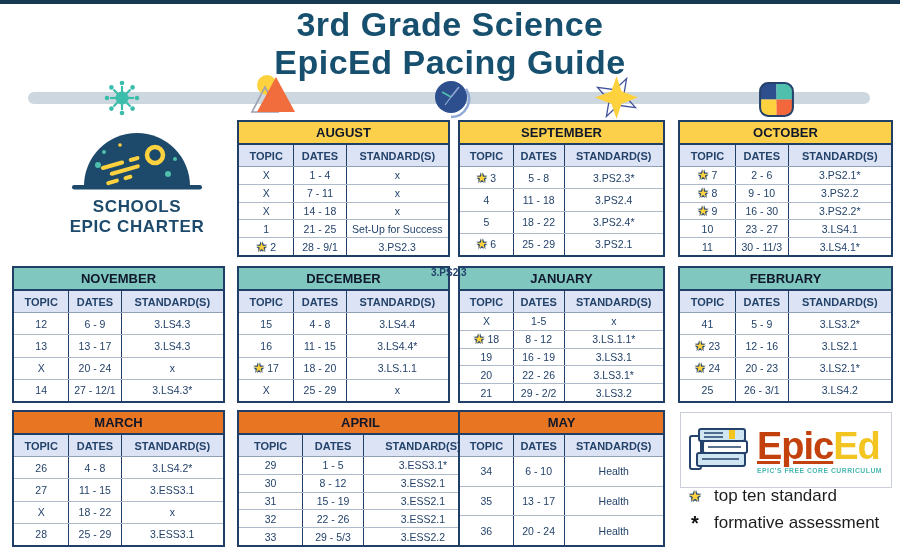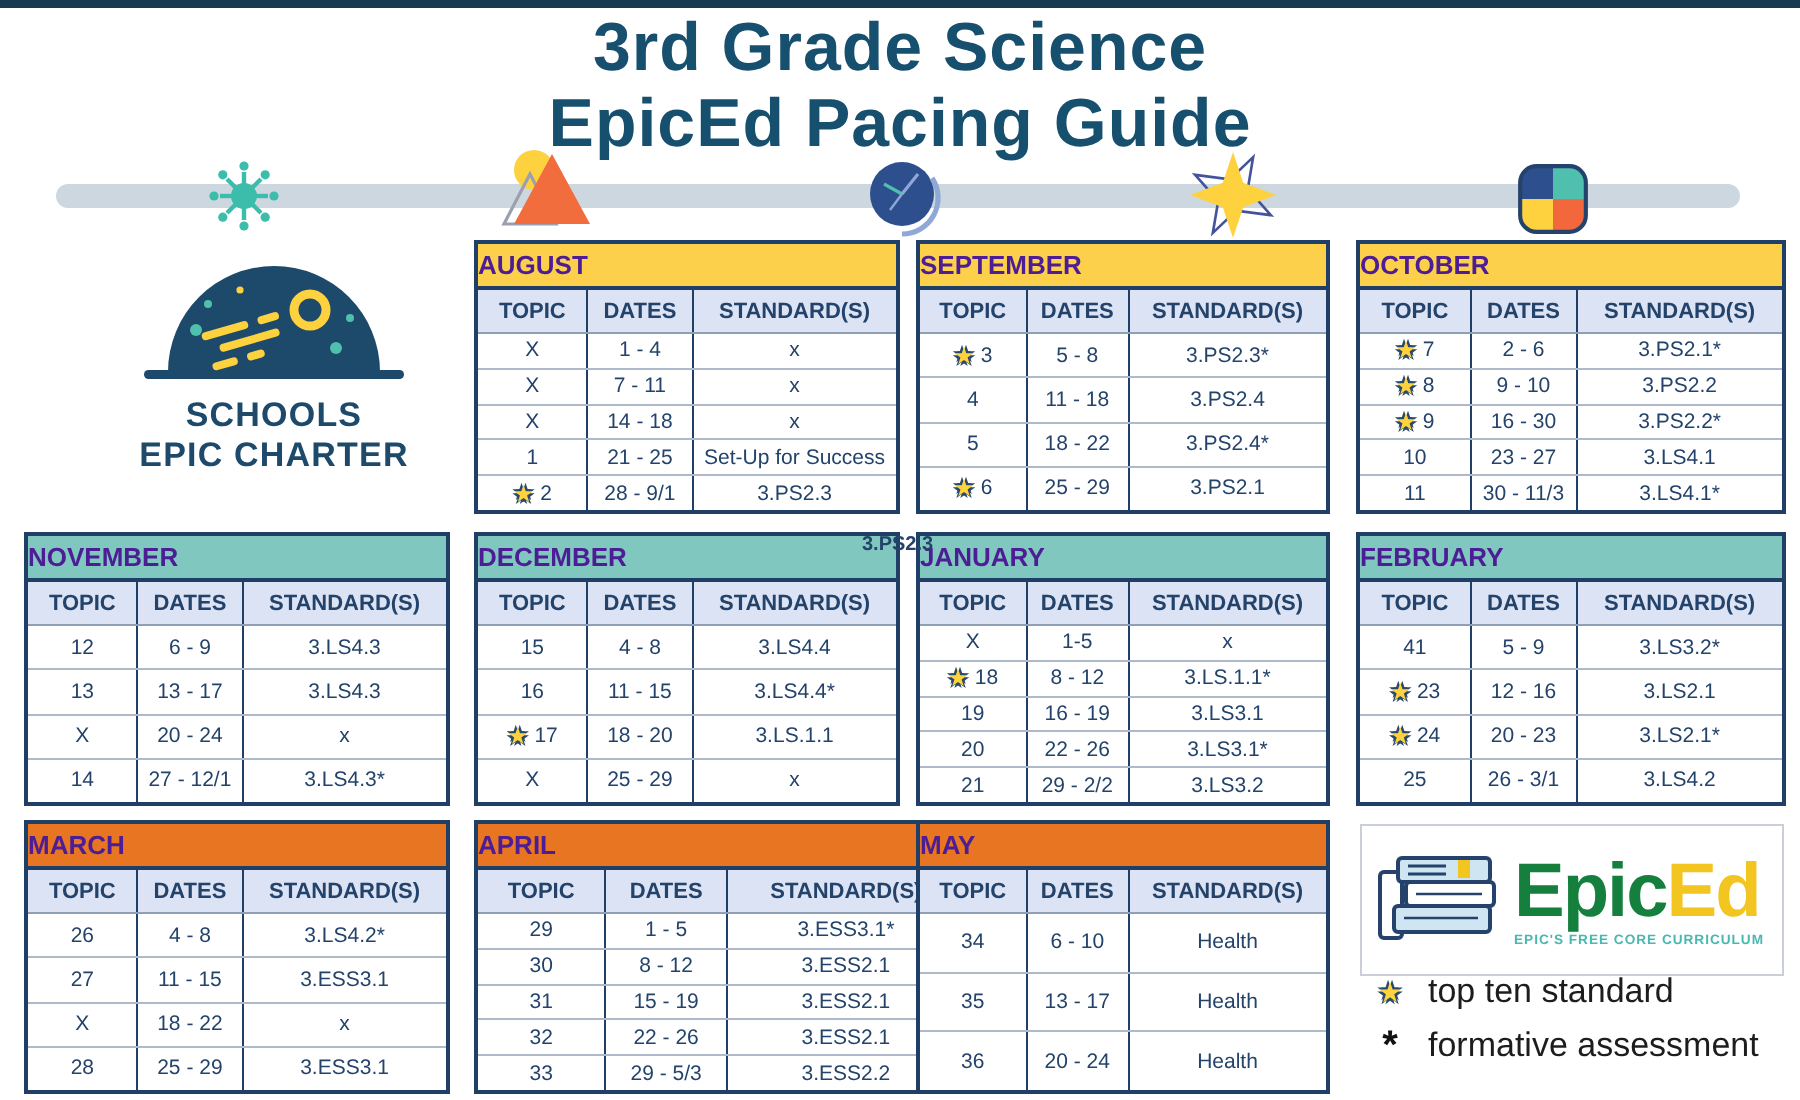--- a/index.html
+++ b/index.html
@@ -15,43 +15,43 @@
   .tl-clock{left:432px;top:78px;}
   .tl-star{left:593px;top:74px;}
   .tl-cube{left:758px;top:80px;}
 
   .epic-logo{position:absolute;left:42px;top:130px;width:190px;text-align:center;}
   .epic-logo-text{font-size:17px;font-weight:bold;color:#1d4a6b;letter-spacing:0.6px;line-height:20px;}
 
   .slot{position:absolute;height:137px;}
   .month-table{height:100%;display:flex;flex-direction:column;border:2px solid #1f3f66;
                background:#fff;box-sizing:border-box;}
-  .month-header{flex:0 0 21px;display:flex;align-items:center;
-                font-weight:bold;font-size:13px;color:#4c1d95;border-bottom:2px solid #1f3f66;}
+  .month-header{flex:0 0 21px;display:flex;align-items:center;justify-content:center;
+                font-weight:bold;font-size:13px;color:#0f172a;border-bottom:2px solid #1f3f66;}
   .theme-yellow .month-header{background:#fcd04b;}
   .theme-teal   .month-header{background:#80c7c0;}
   .theme-orange .month-header{background:#e87522;}
   .col-header-row{flex:0 0 21px;display:flex;background:#dbe3f4;border-bottom:1px solid #8fa0b5;}
   .cell{display:flex;align-items:center;justify-content:center;color:#24436b;
         font-size:10.5px;box-sizing:border-box;overflow:hidden;}
   .hcell{font-weight:bold;font-size:11px;}
   .c-topic{width:26%;}.c-dates{width:25%;}.c-standard{width:49%;}
   .cell+.cell{border-left:1.5px solid #1f3f66;}
   .month-body{flex:1 1 auto;display:flex;flex-direction:column;}
   .trow{flex:1 1 0;display:flex;}
   .trow+.trow{border-top:1px solid #aebaca;}
   .star{color:#ffd23e;font-size:12px;line-height:1;margin-right:3px;
         text-shadow:-1px -1px 0 #2a4a6b,1px -1px 0 #2a4a6b,-1px 1px 0 #2a4a6b,1px 1px 0 #2a4a6b;}
   .stray{position:absolute;left:431px;top:267px;font-size:10px;font-weight:bold;color:#24436b;z-index:5;}
 
   .epiced-box{position:absolute;left:680px;top:412px;width:212px;height:76px;border:1px solid #c9ced8;
               background:#fff;display:flex;align-items:center;gap:6px;padding:4px 8px;box-sizing:border-box;}
   .epiced-wordmark{display:flex;flex-direction:column;}
   .epiced-word{font-size:38px;font-weight:bold;line-height:38px;letter-spacing:-1px;}
-  .epiced-word .epic{color:#15803d;}
+  .epiced-word .epic{color:#c2410c;text-decoration:underline;}
   .epiced-word .ed{color:#f3c520;}
   .epiced-tagline{font-size:6.8px;font-weight:bold;color:#49b8b0;letter-spacing:0.5px;margin-top:2px;text-align:right;}
 
   .legend{position:absolute;left:686px;top:486px;display:flex;flex-direction:column;gap:7px;}
   .legend-row{display:flex;align-items:center;gap:10px;font-size:17px;color:#1d1d1d;}
   .legend-star{font-size:14px;width:18px;text-align:center;margin:0;}
   .legend-asterisk{font-size:20px;font-weight:bold;width:18px;text-align:center;line-height:14px;color:#111;}
 </style>
 </head>
 <body>

